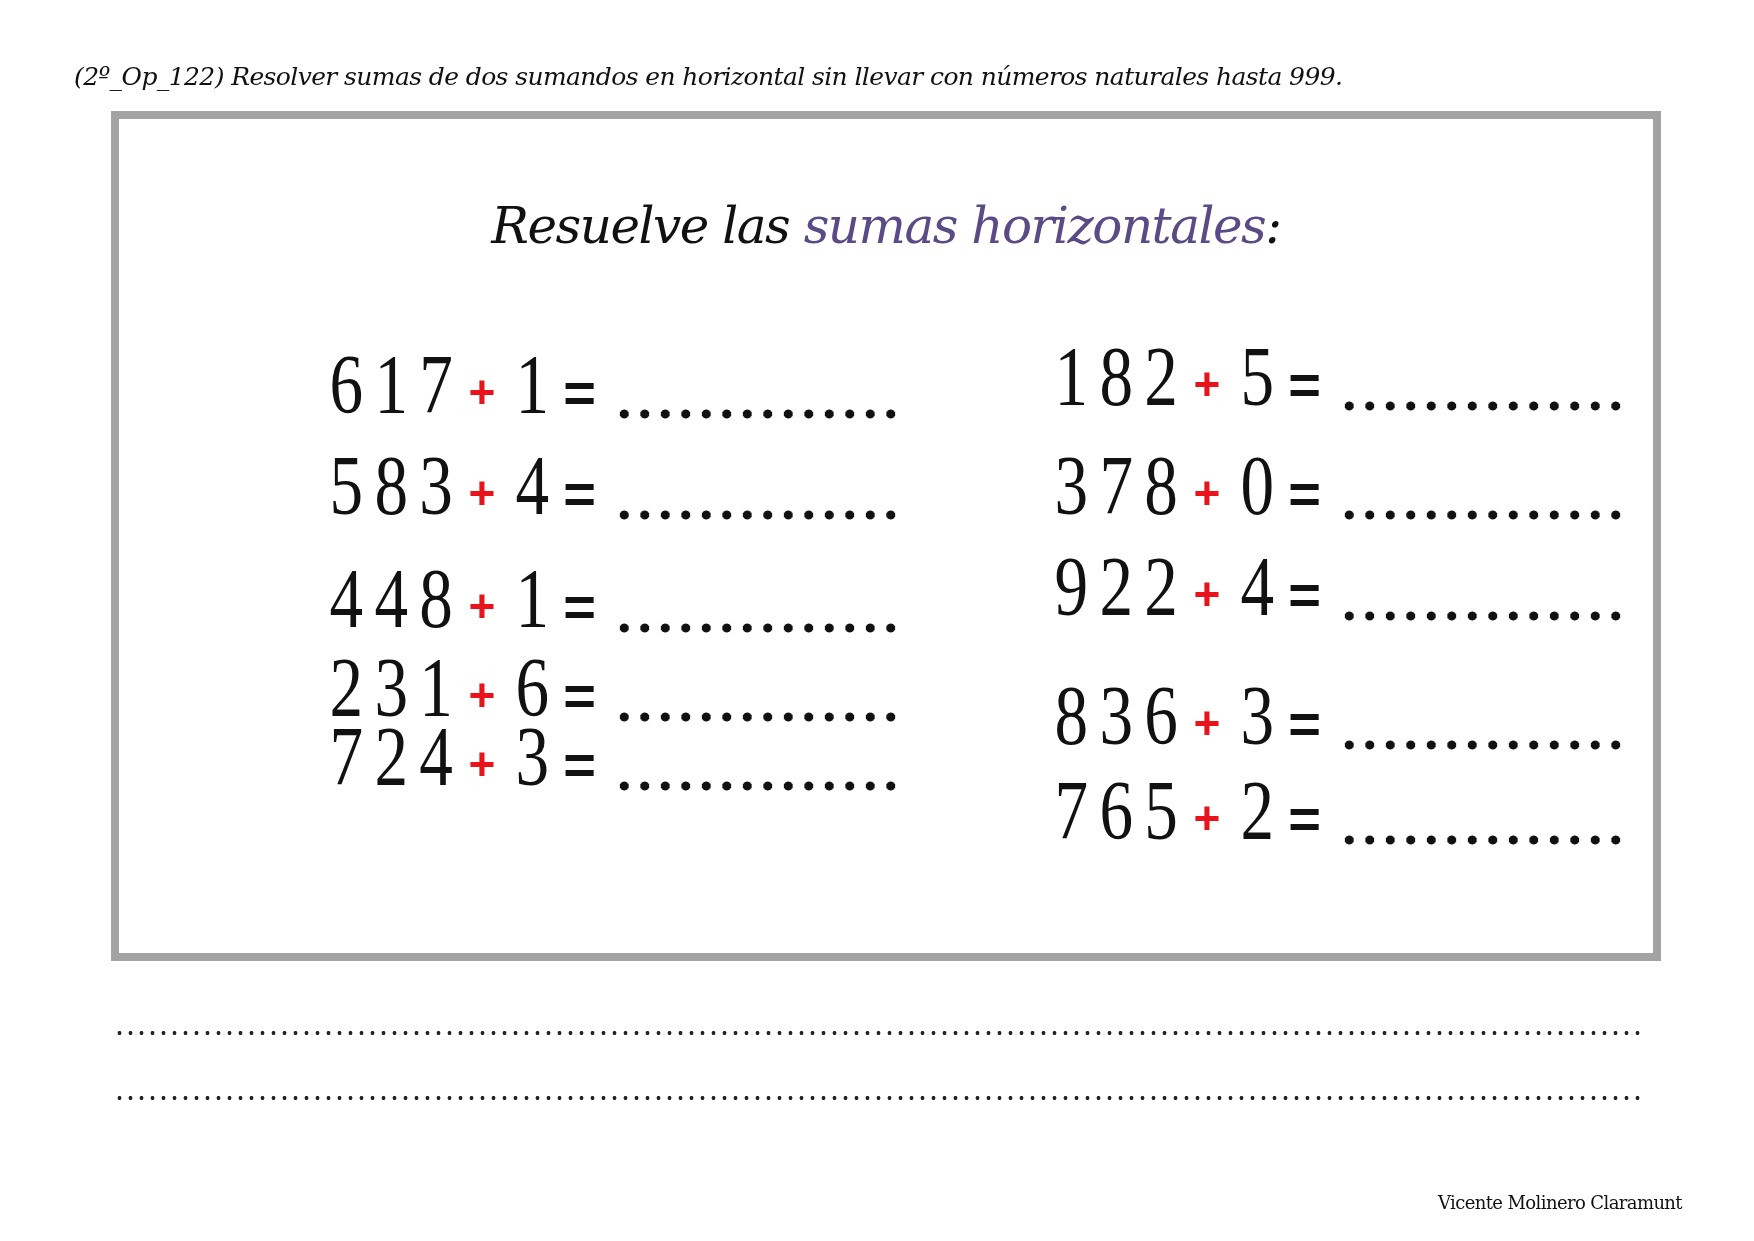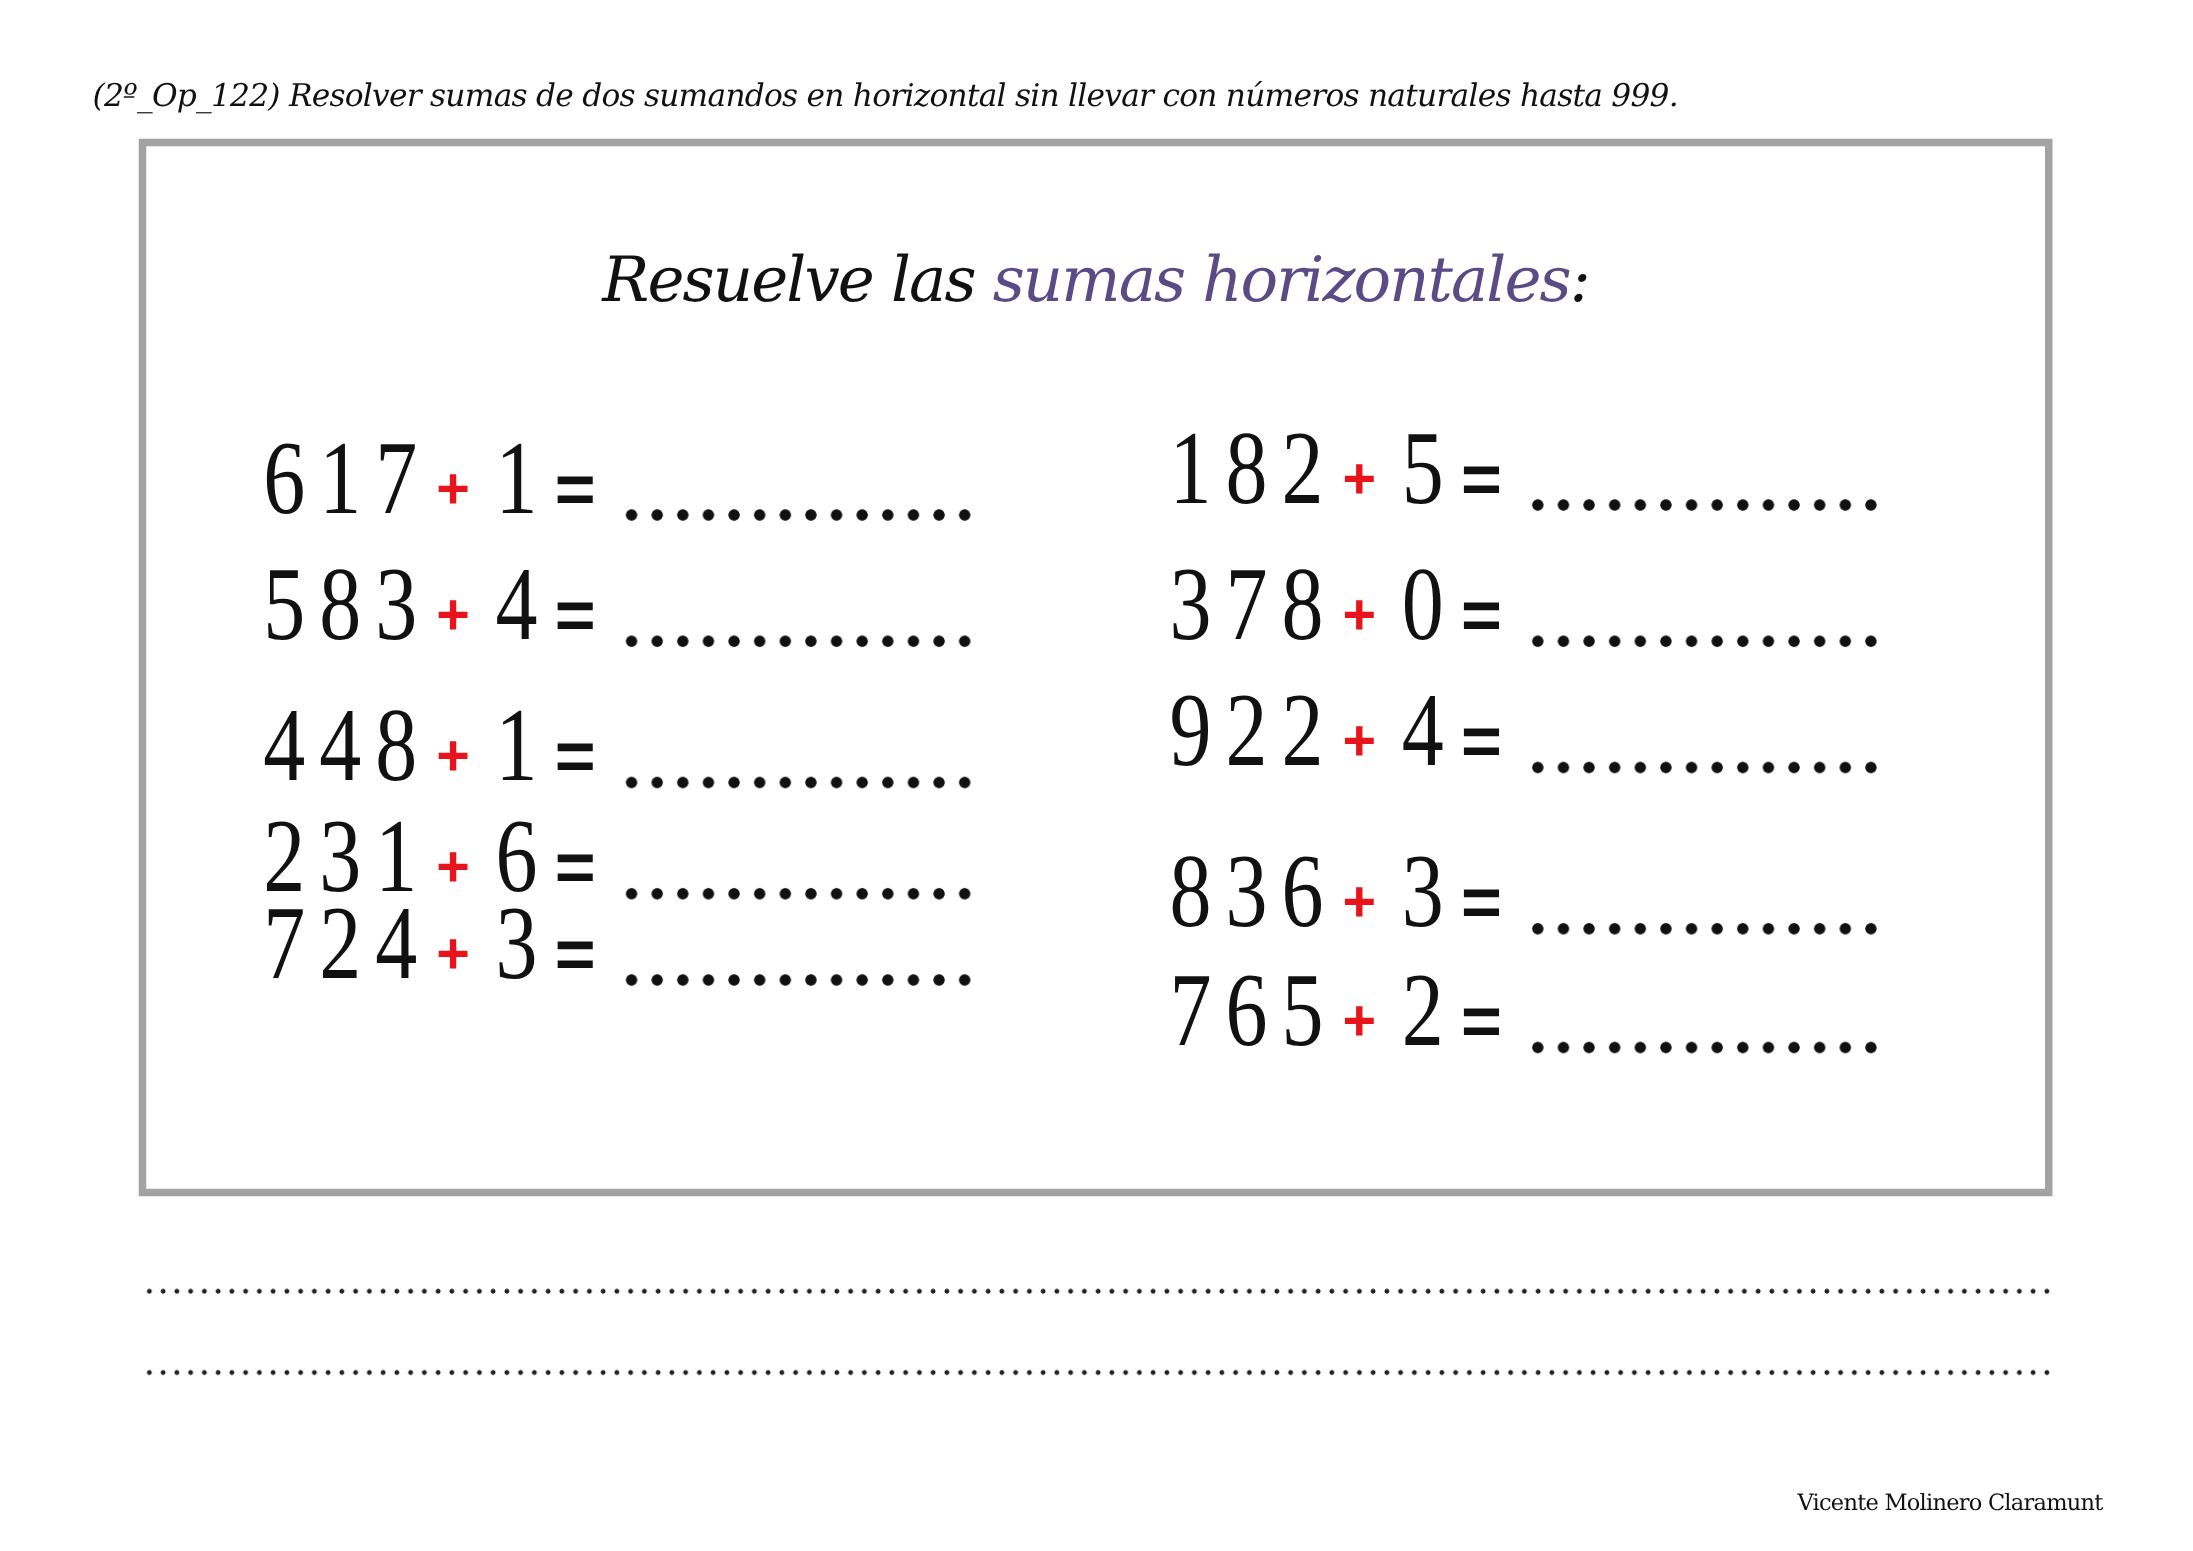--- a/index.html
+++ b/index.html
@@ -5,34 +5,34 @@
   html, body { margin: 0; padding: 0; background: #ffffff; }
   body { width: 1754px; height: 1241px; position: relative; overflow: hidden;
          font-family: "DejaVu Serif", serif; color: #111; }
   .header-line {
     position: absolute; left: 74px; top: 40px;
     font-family: "DejaVu Serif", serif; font-style: italic;
     font-size: 25px; letter-spacing: -0.6px; color: #111; white-space: nowrap; margin-top: 22px;
   }
   .exercise-box {
     position: absolute; left: 111px; top: 111px; width: 1519px; height: 834px;
-    border: 6px solid #a3a3a3; box-sizing: content-box;
+    border: 8px solid #a3a3a3; box-sizing: content-box; padding-left: 15px;
   }
   .title {
     position: absolute; left: 0; right: 0; top: 78px; text-align: center;
     font-family: "DejaVu Serif", serif; font-style: italic;
     font-size: 50px; letter-spacing: -1.5px; color: #111; white-space: nowrap;
   }
   .title .accent { color: #5a4a86; }
   .column { position: absolute; top: 0; width: 720px; }
   .col-left { left: 60px; }
   .col-right { left: 785px; }
   .sum-row {
     position: absolute; left: 0; width: 720px; height: 100px;
-    display: flex; align-items: flex-end; 
+    display: flex; align-items: flex-end; justify-content: flex-end;
   }
   .addend1, .addend2 {
     font-family: "Liberation Serif", serif; font-size: 84px; line-height: 84px;
     letter-spacing: 14px; transform: scaleX(0.8); transform-origin: right bottom;
     color: #111;
   }
   .addend2 { letter-spacing: 0; }
   .plus {
     font-family: "Liberation Sans", sans-serif; font-weight: bold; font-size: 46px;
     color: #e8141b; margin: 0 12px 12px 4px; line-height: 46px;

